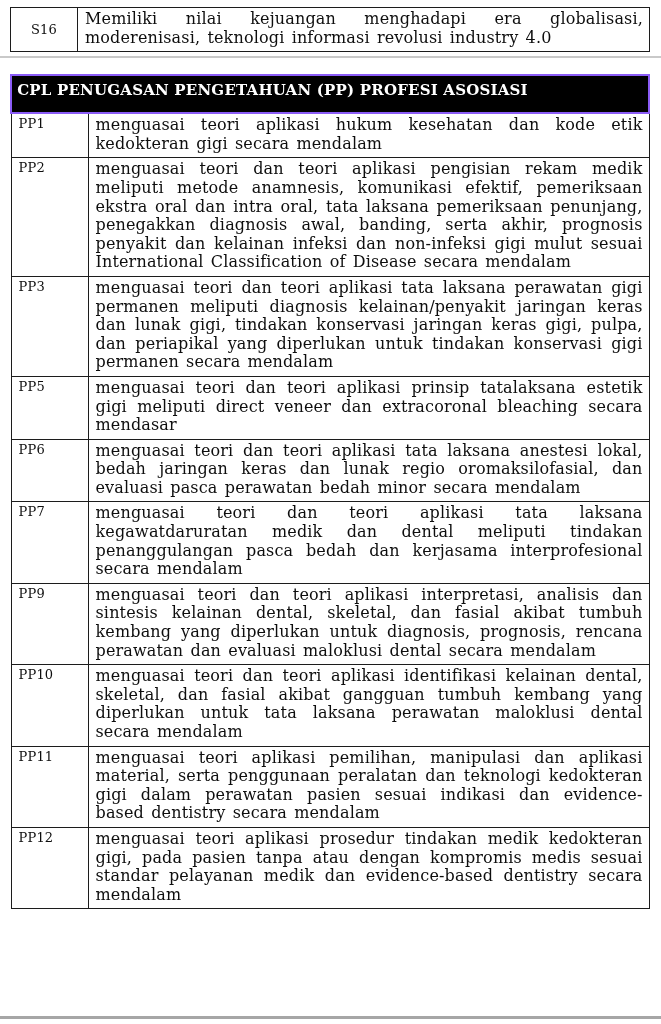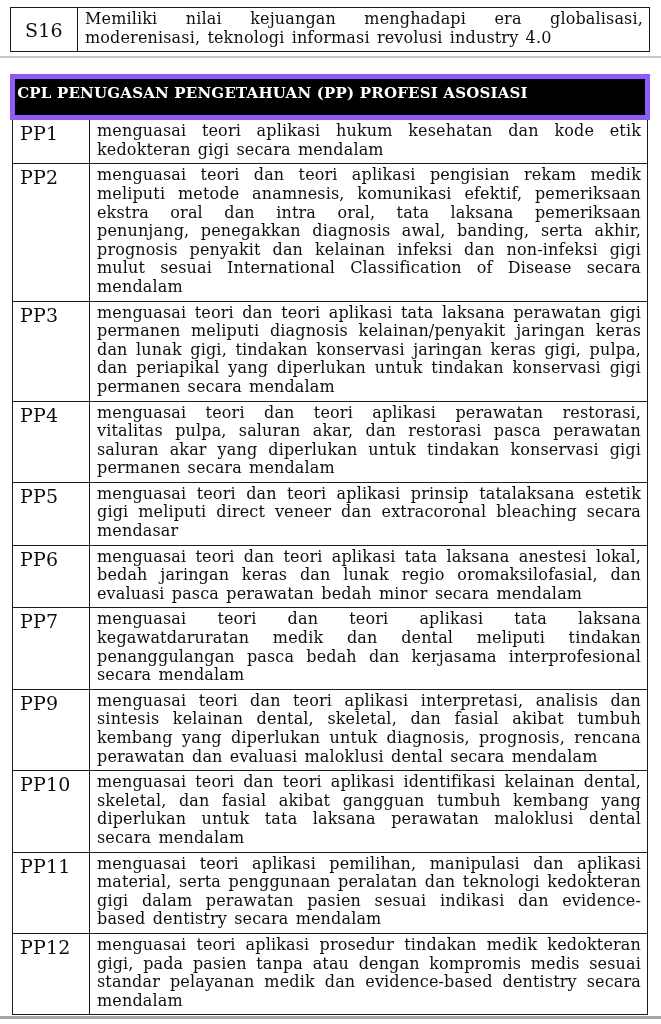--- a/index.html
+++ b/index.html
@@ -18,31 +18,31 @@
     background:#a6a6a6; top:1016px;
   }
   table {
     border-collapse:collapse; width:640px; margin-left:10px;
     table-layout:fixed;
   }
   .top-tbl { margin-top:7px; }
   .pp-tbl  { margin-top:22px; }
   td, th { border:1px solid #1c1c1c; }
   .code-cell {
-    font-size:19px; letter-spacing:.2px;
+    font-size:13px; letter-spacing:.2px;
     vertical-align:top; text-align:left; padding:2px 3px 3px 7px;
   }
   .top-tbl .code-cell { text-align:center; vertical-align:middle; padding:2px 3px; }
   .text-cell {
     font-size:16px; line-height:18.6px; text-align:justify;
     letter-spacing:.15px; word-spacing:2px;
     padding:2px 6px 4px 7px;
   }
   .black-header {
-    background:#000000; color:#ffffff; border:5px solid #8b5cf6;
+    background:#000000; color:#ffffff; border:2px solid #8b5cf6;
     font-weight:bold; font-size:15px; letter-spacing:.2px;
     text-align:center; padding:5px 115px 13px 0;
   }
 </style>
 </head>
 <body>
 
 <table class="top-tbl">
   <colgroup>
       <col style="width:67px">
@@ -75,24 +75,20 @@
       </tr>
       <tr>
         <td class="code-cell">PP2</td>
         <td class="text-cell">menguasai teori dan teori aplikasi pengisian rekam medik meliputi metode anamnesis, komunikasi efektif, pemeriksaan ekstra oral dan intra oral, tata laksana pemeriksaan penunjang, penegakkan diagnosis awal, banding, serta akhir, prognosis penyakit dan kelainan infeksi dan non-infeksi gigi mulut sesuai International Classification of Disease secara mendalam</td>
       </tr>
       <tr>
         <td class="code-cell">PP3</td>
         <td class="text-cell">menguasai teori dan teori aplikasi tata laksana perawatan gigi permanen meliputi diagnosis kelainan/penyakit jaringan keras dan lunak gigi, tindakan konservasi jaringan keras gigi, pulpa, dan periapikal yang diperlukan untuk tindakan konservasi gigi permanen secara mendalam</td>
       </tr>
       <tr>
-        <td class="code-cell">PP4</td>
-        <td class="text-cell">menguasai teori dan teori aplikasi perawatan restorasi, vitalitas pulpa, saluran akar, dan restorasi pasca perawatan saluran akar yang diperlukan untuk tindakan konservasi gigi permanen secara mendalam</td>
-      </tr>
-      <tr>
         <td class="code-cell">PP5</td>
         <td class="text-cell">menguasai teori dan teori aplikasi prinsip tatalaksana estetik gigi meliputi direct veneer dan extracoronal bleaching secara mendasar</td>
       </tr>
       <tr>
         <td class="code-cell">PP6</td>
         <td class="text-cell">menguasai teori dan teori aplikasi tata laksana anestesi lokal, bedah jaringan keras dan lunak regio oromaksilofasial, dan evaluasi pasca perawatan bedah minor secara mendalam</td>
       </tr>
       <tr>
         <td class="code-cell">PP7</td>
         <td class="text-cell">menguasai teori dan teori aplikasi tata laksana kegawatdaruratan medik dan dental meliputi tindakan penanggulangan pasca bedah dan kerjasama interprofesional secara mendalam</td>

